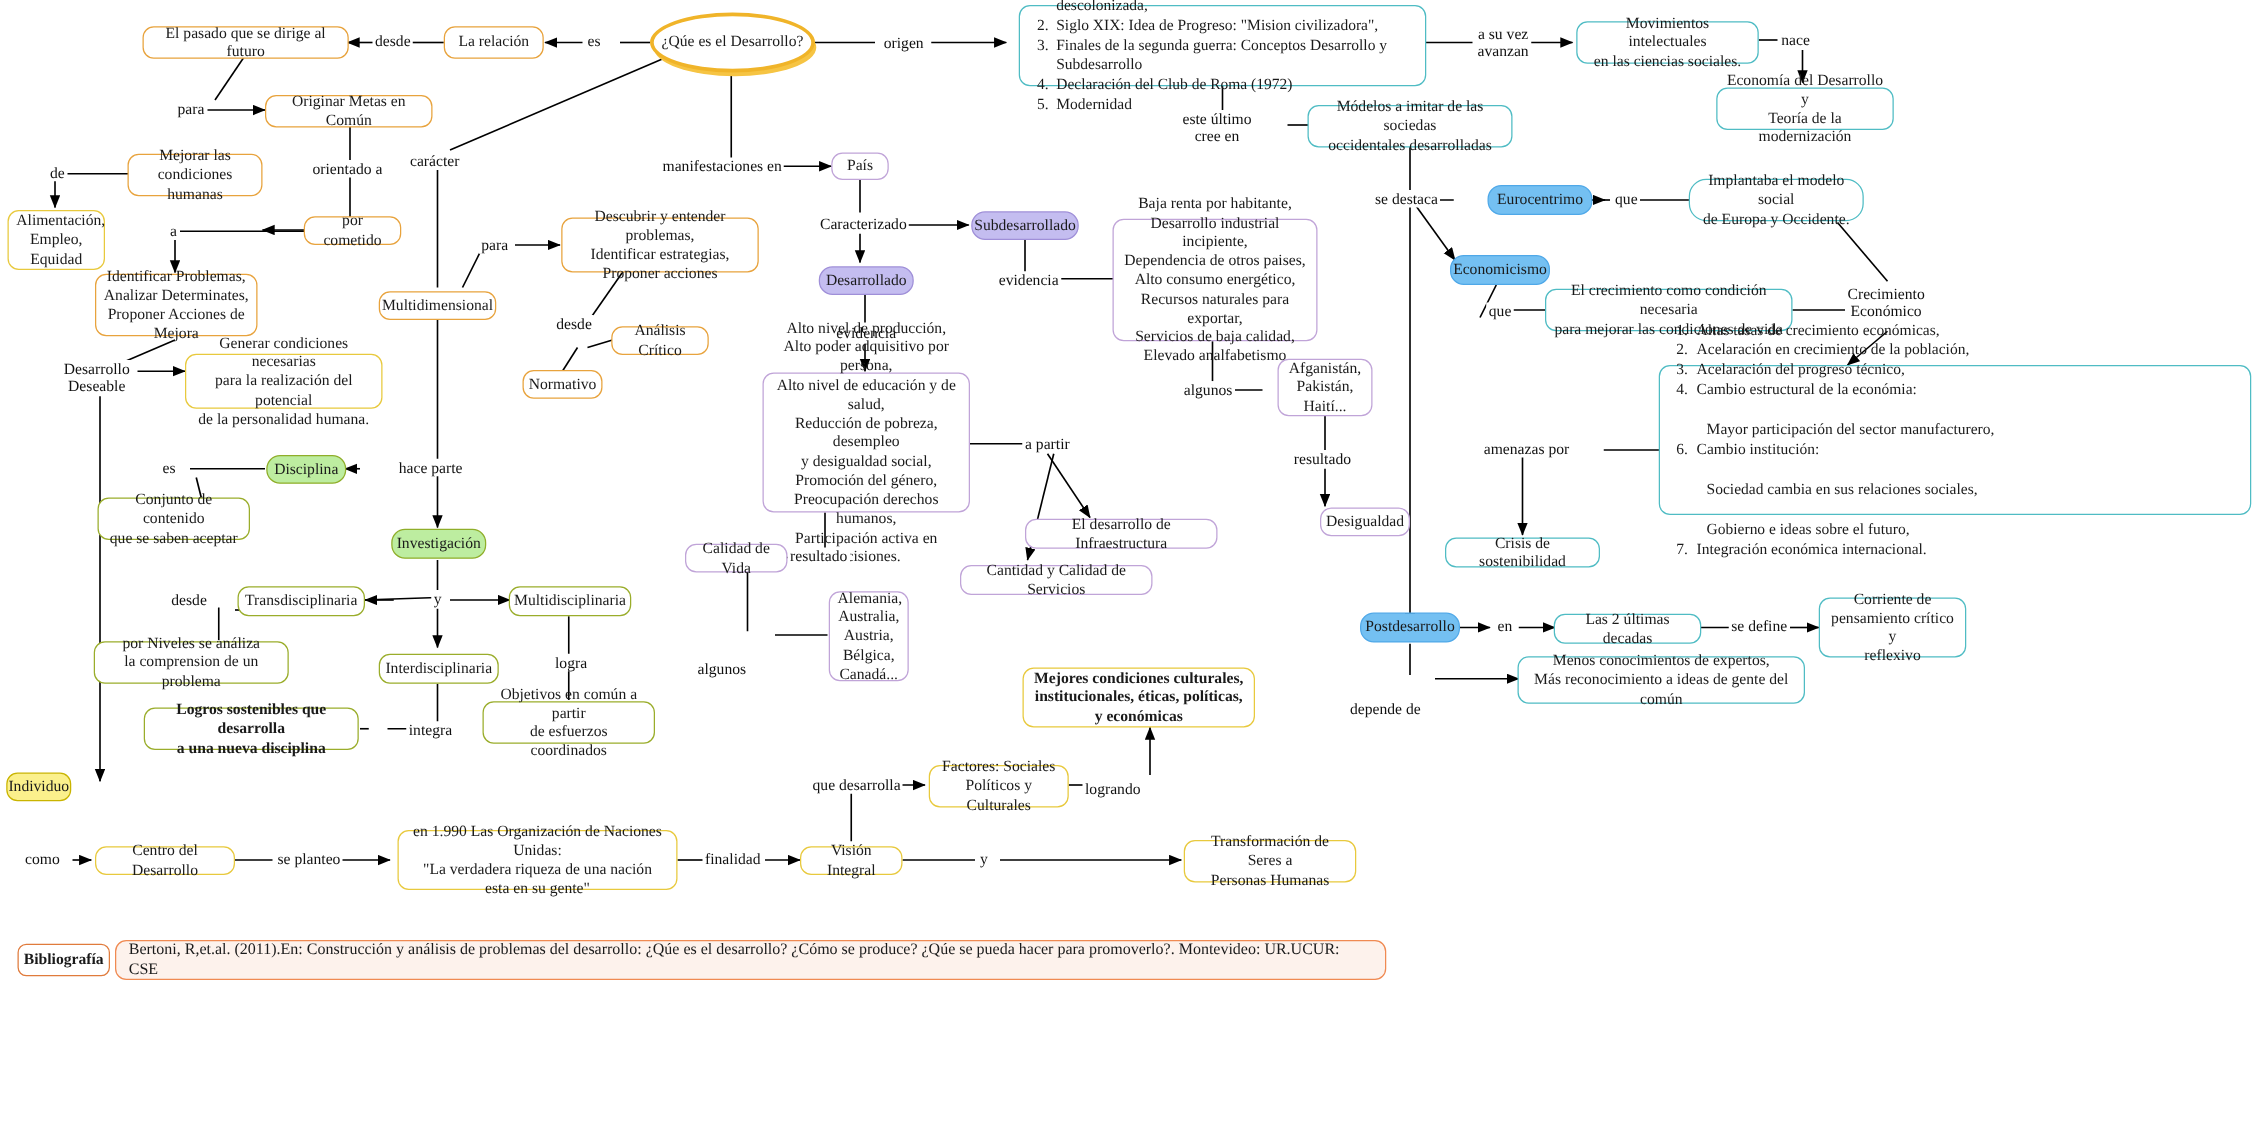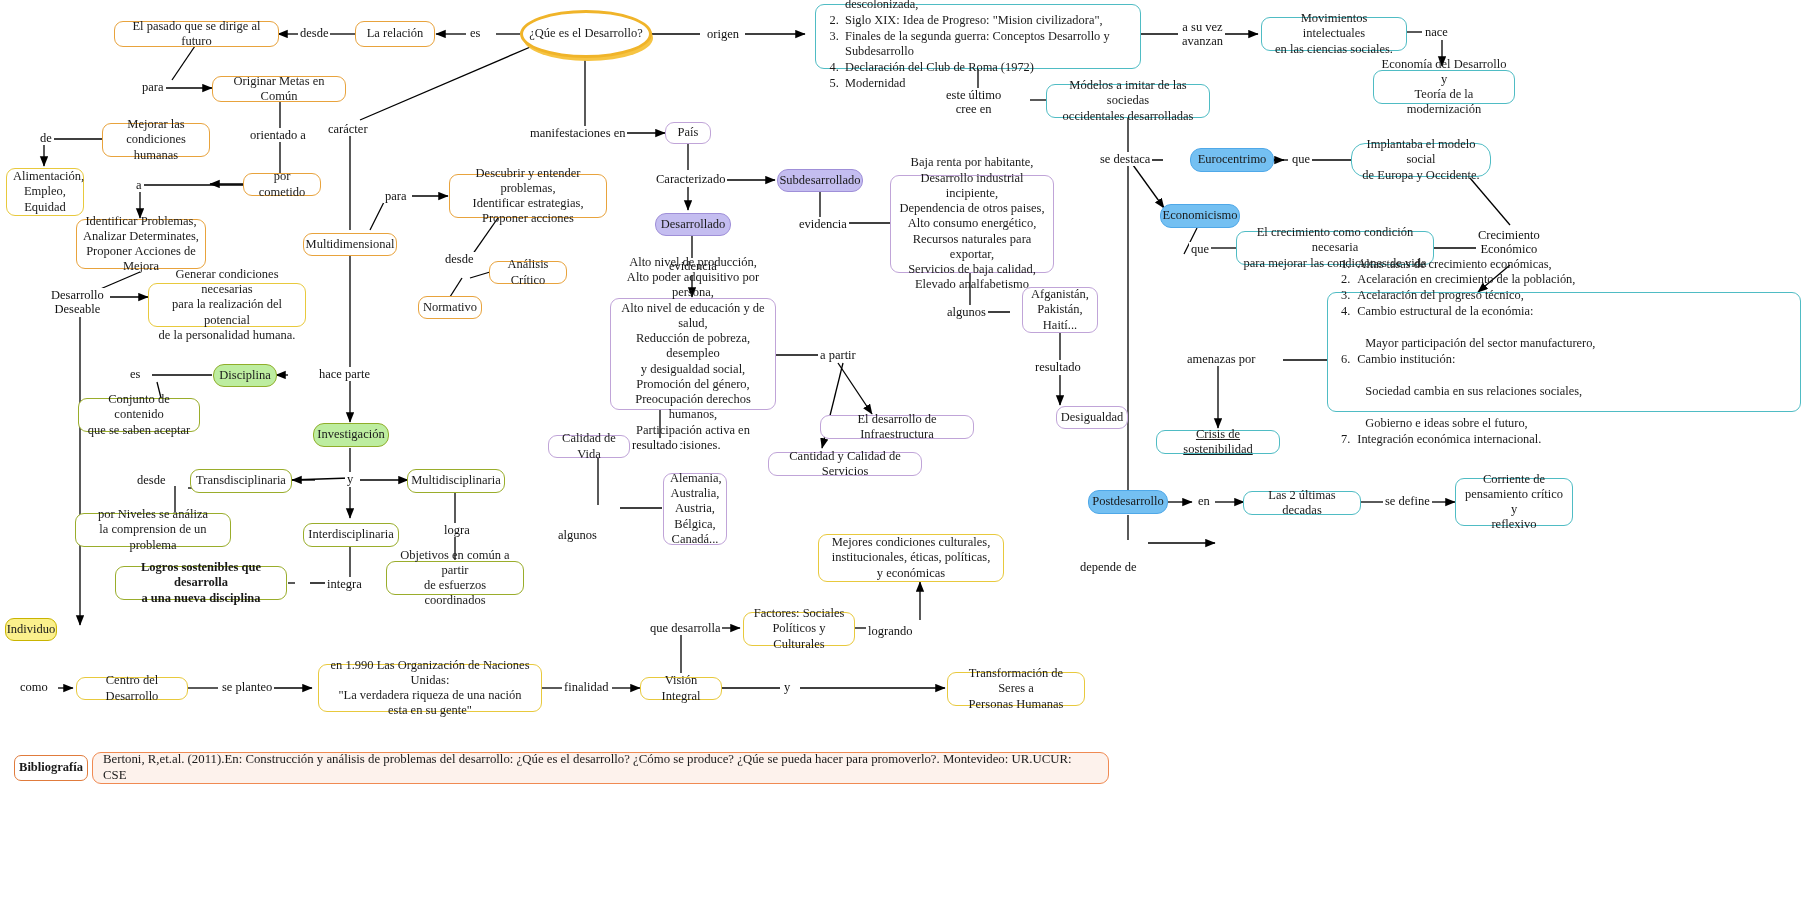--- a/index.html
+++ b/index.html
@@ -366,38 +366,42 @@
         </span>
       </li>
       <li style="display:flex;gap:7px;">
         <span>7.</span>
         <span>Integración económica internacional.</span>
       </li>
     </ol>
   </div>
 
   <div class="edge-label" style="left:1185px;top:352px;">amenazas por</div>
-  <div class="node c-teal" style="left:1156px;top:430px;width:124px;height:24px;text-decoration:underline;">
+  <div class="node c-teal" style="left:1156px;top:430px;width:124px;height:24px;">
     <span>Crisis de sostenibilidad</span>
   </div>
 
   <div class="node c-blue" style="left:1088px;top:490px;width:80px;height:24px;border-radius:11px;">
     <span>Postdesarrollo</span>
   </div>
   <div class="edge-label" style="left:1196px;top:494px;">en</div>
   <div class="node c-teal" style="left:1243px;top:491px;width:118px;height:24px;">
     <span>Las 2 últimas decadas</span>
   </div>
   <div class="edge-label" style="left:1383px;top:494px;">se define</div>
   <div class="node c-teal" style="left:1455px;top:478px;width:118px;height:48px;">
     <span class="lines" style="white-space:pre-line;">Corriente de
 pensamiento crítico y
 reflexivo</span>
   </div>
   <div class="edge-label" style="left:1078px;top:560px;">depende de</div>
+  <div class="node c-teal" style="left:1214px;top:525px;width:230px;height:38px;">
+    <span class="lines" style="white-space:pre-line;">Menos conocimientos de expertos,
+Más reconocimiento a ideas de gente del común</span>
+  </div>
 
   <div class="edge-label" style="left:317px;top:367px;">hace parte</div>
   <div class="node c-green" style="left:213px;top:364px;width:64px;height:23px;border-radius:11px;">
     <span>Disciplina</span>
   </div>
   <div class="edge-label" style="left:128px;top:367px;">es</div>
   <div class="node c-greenline" style="left:78px;top:398px;width:122px;height:34px;">
     <span class="lines" style="white-space:pre-line;">Conjunto de contenido
 que se saben aceptar</span>
   </div>
@@ -451,21 +455,21 @@
   <div class="node c-yellow" style="left:947px;top:672px;width:138px;height:34px;">
     <span class="lines" style="white-space:pre-line;">Transformación de Seres a
 Personas Humanas</span>
   </div>
   <div class="edge-label" style="left:648px;top:621px;">que desarrolla</div>
   <div class="node c-yellow" style="left:743px;top:612px;width:112px;height:34px;">
     <span class="lines" style="white-space:pre-line;">Factores: Sociales
 Políticos y Culturales</span>
   </div>
   <div class="edge-label" style="left:866px;top:624px;">logrando</div>
-  <div class="node c-yellow" style="left:818px;top:534px;width:186px;height:48px;">
+  <div class="node c-yellow" style="left:818px;top:534px;width:186px;height:48px;font-weight:bold;">
     <span class="lines" style="white-space:pre-line;">Mejores condiciones culturales,
 institucionales, éticas, políticas,
 y económicas</span>
   </div>
 
   <div class="node biblio-tag" style="left:14px;top:755px;width:74px;height:26px;">
     <span>Bibliografía</span>
   </div>
   <div class="node biblio-box" style="left:92px;top:752px;width:1017px;height:32px;">
     <span>Bertoni, R,et.al. (2011).En:  Construcción y análisis de problemas del desarrollo: ¿Qúe es el desarrollo?  ¿Cómo se produce? ¿Qúe se pueda hacer para promoverlo?. Montevideo: UR.UCUR: CSE</span>

